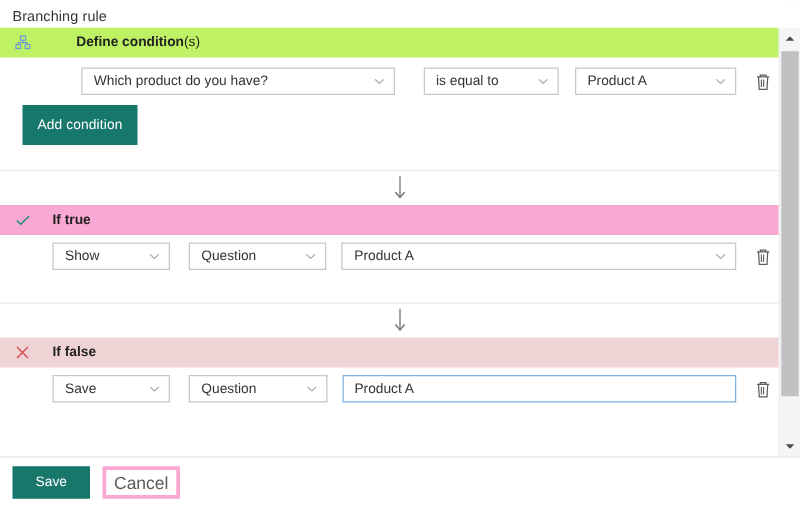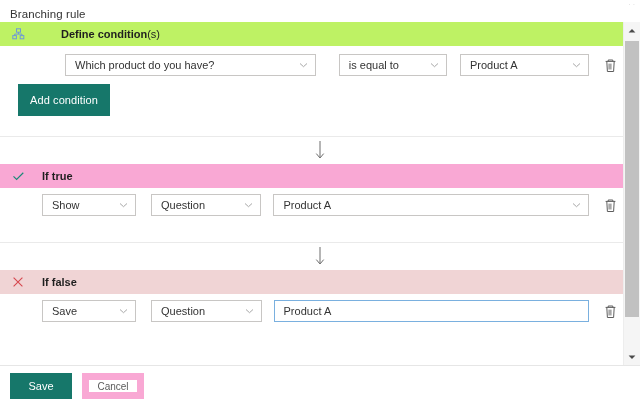--- a/index.html
+++ b/index.html
@@ -186,24 +186,24 @@
     border: none;
     height: 26px;
     width: 62px;
     font-size: 11px;
     font-family: "Liberation Sans", sans-serif;
     cursor: pointer;
   }
   .btn-cancel {
     background: #ffffff;
     color: #5b5b5b;
-    border: 7px solid #f9a8d4;
+    border: 3px solid #f9a8d4;
     height: 26px;
     width: 62px;
-    font-size: 10px;
+    font-size: 14px;
     font-family: "Liberation Sans", sans-serif;
     cursor: pointer;
   }
 
   
   .scrollbar {
     position: absolute;
     top: 0;
     right: 0;
     width: 17px;

